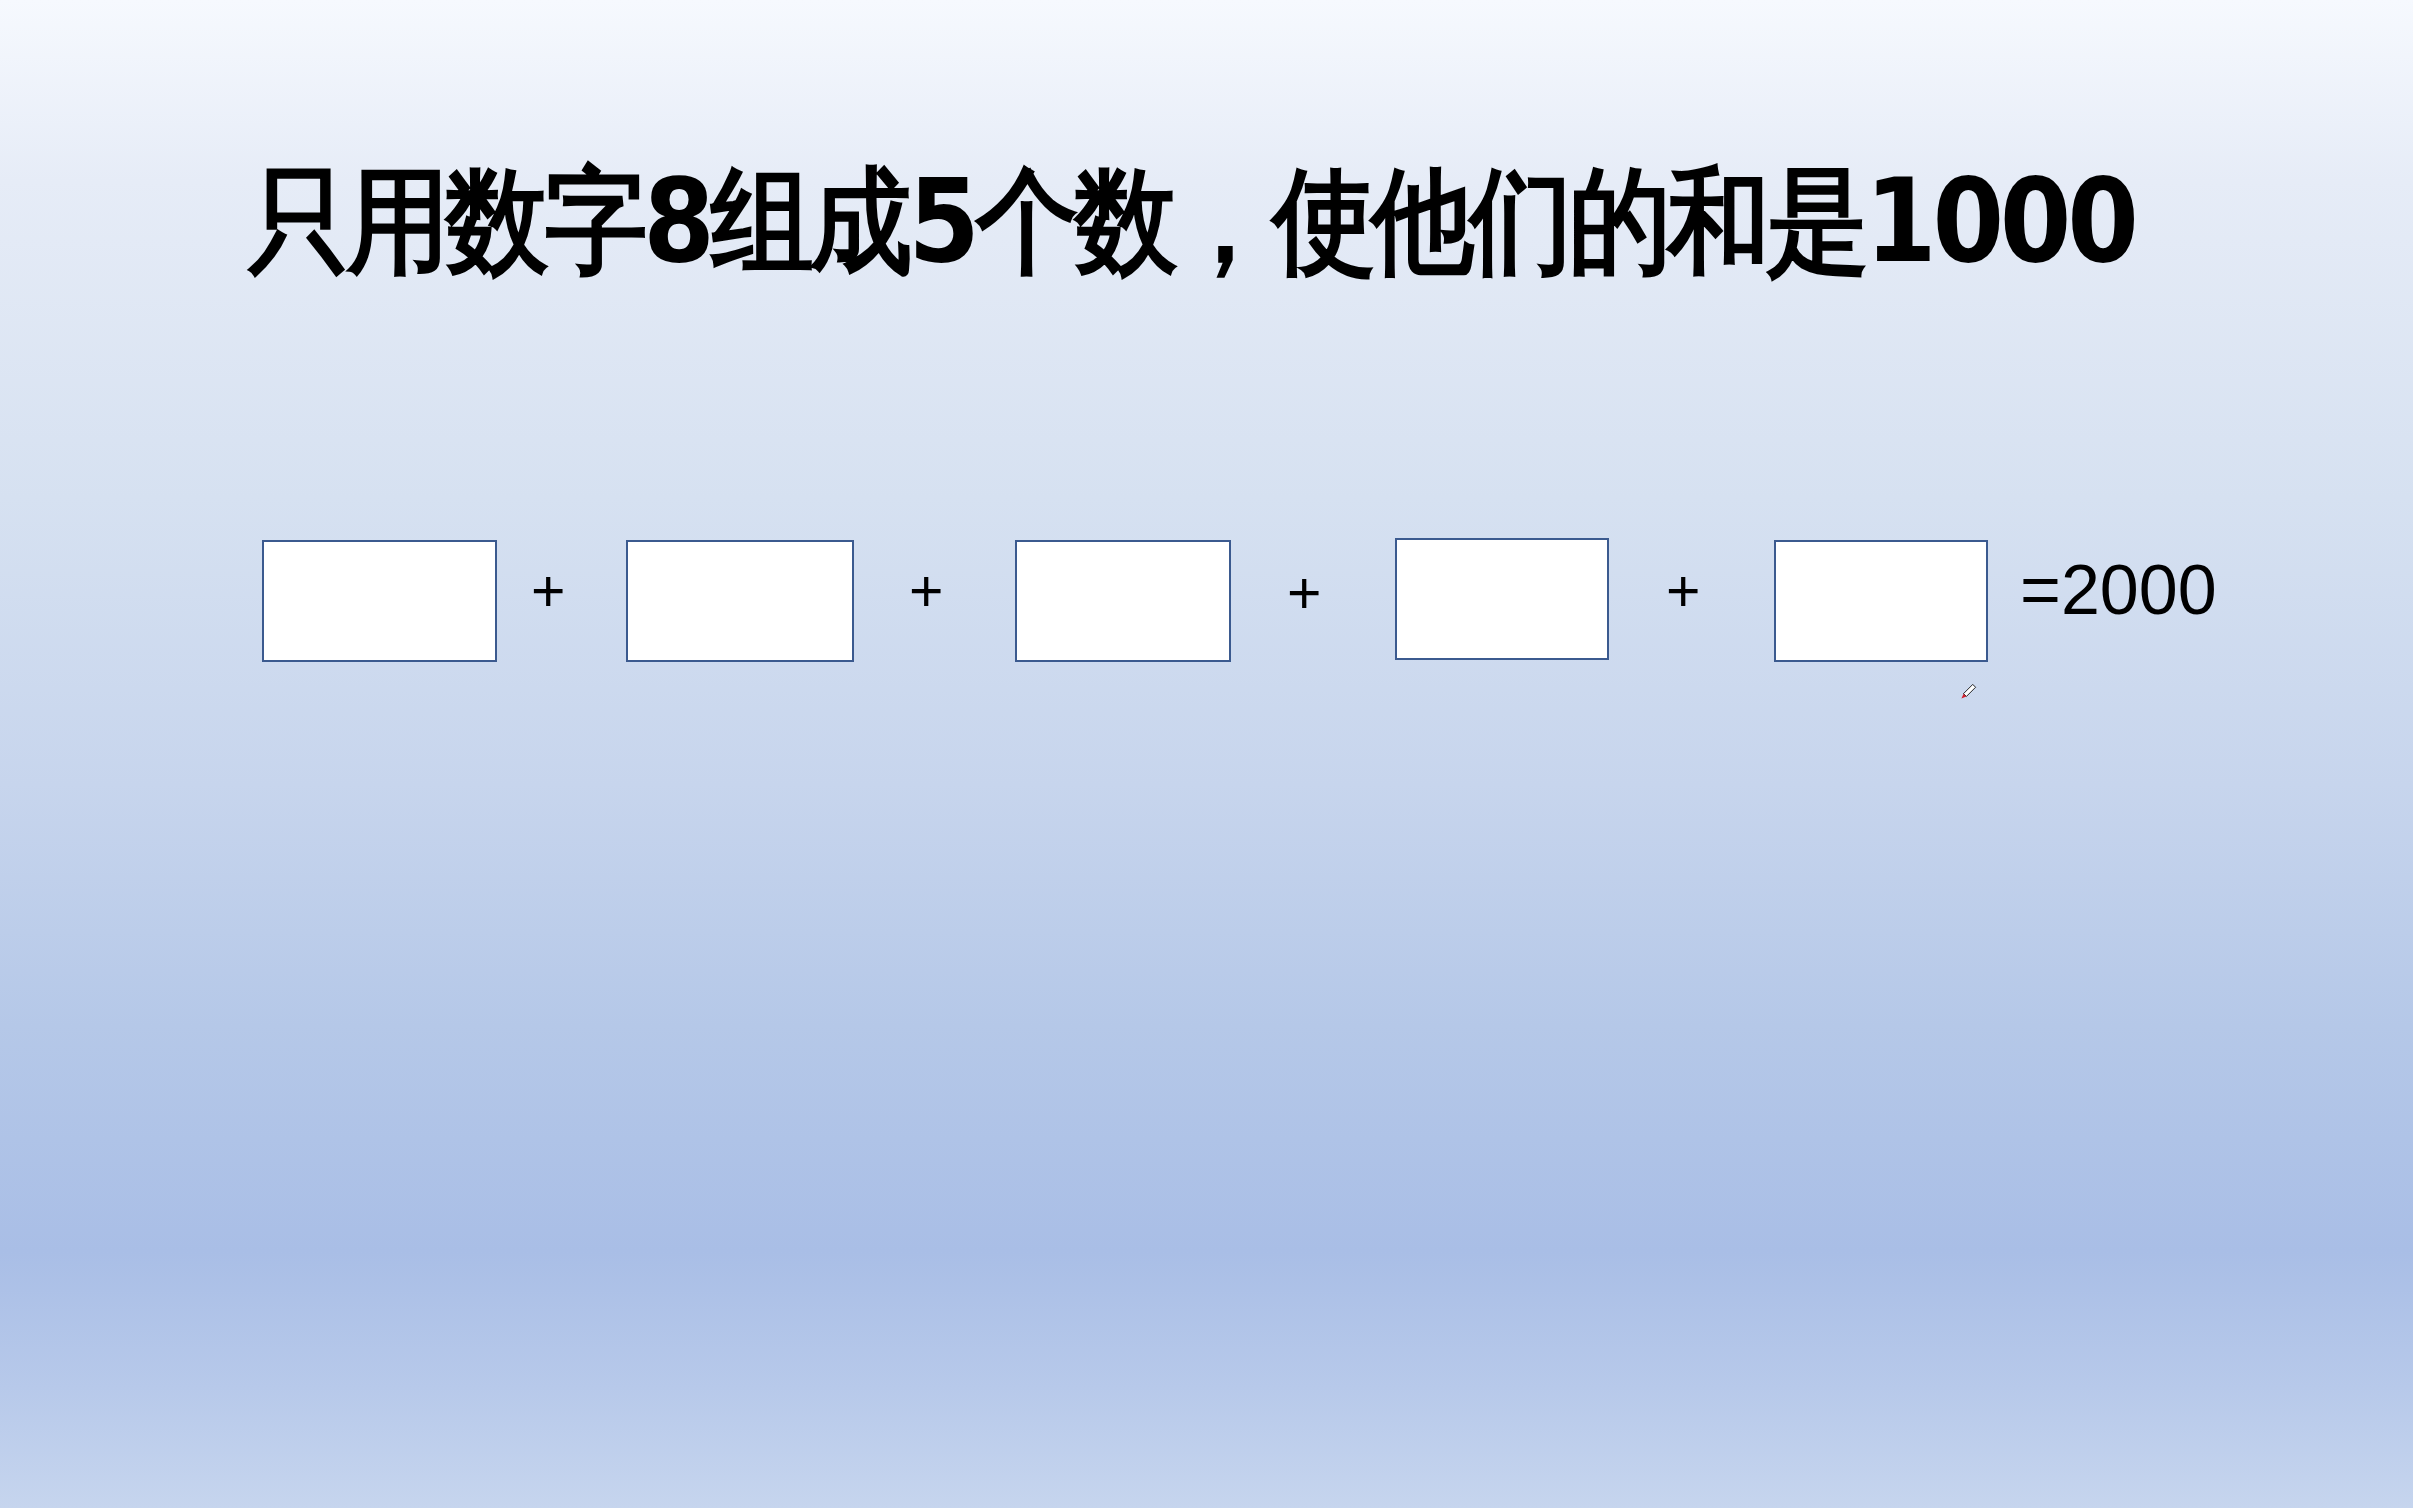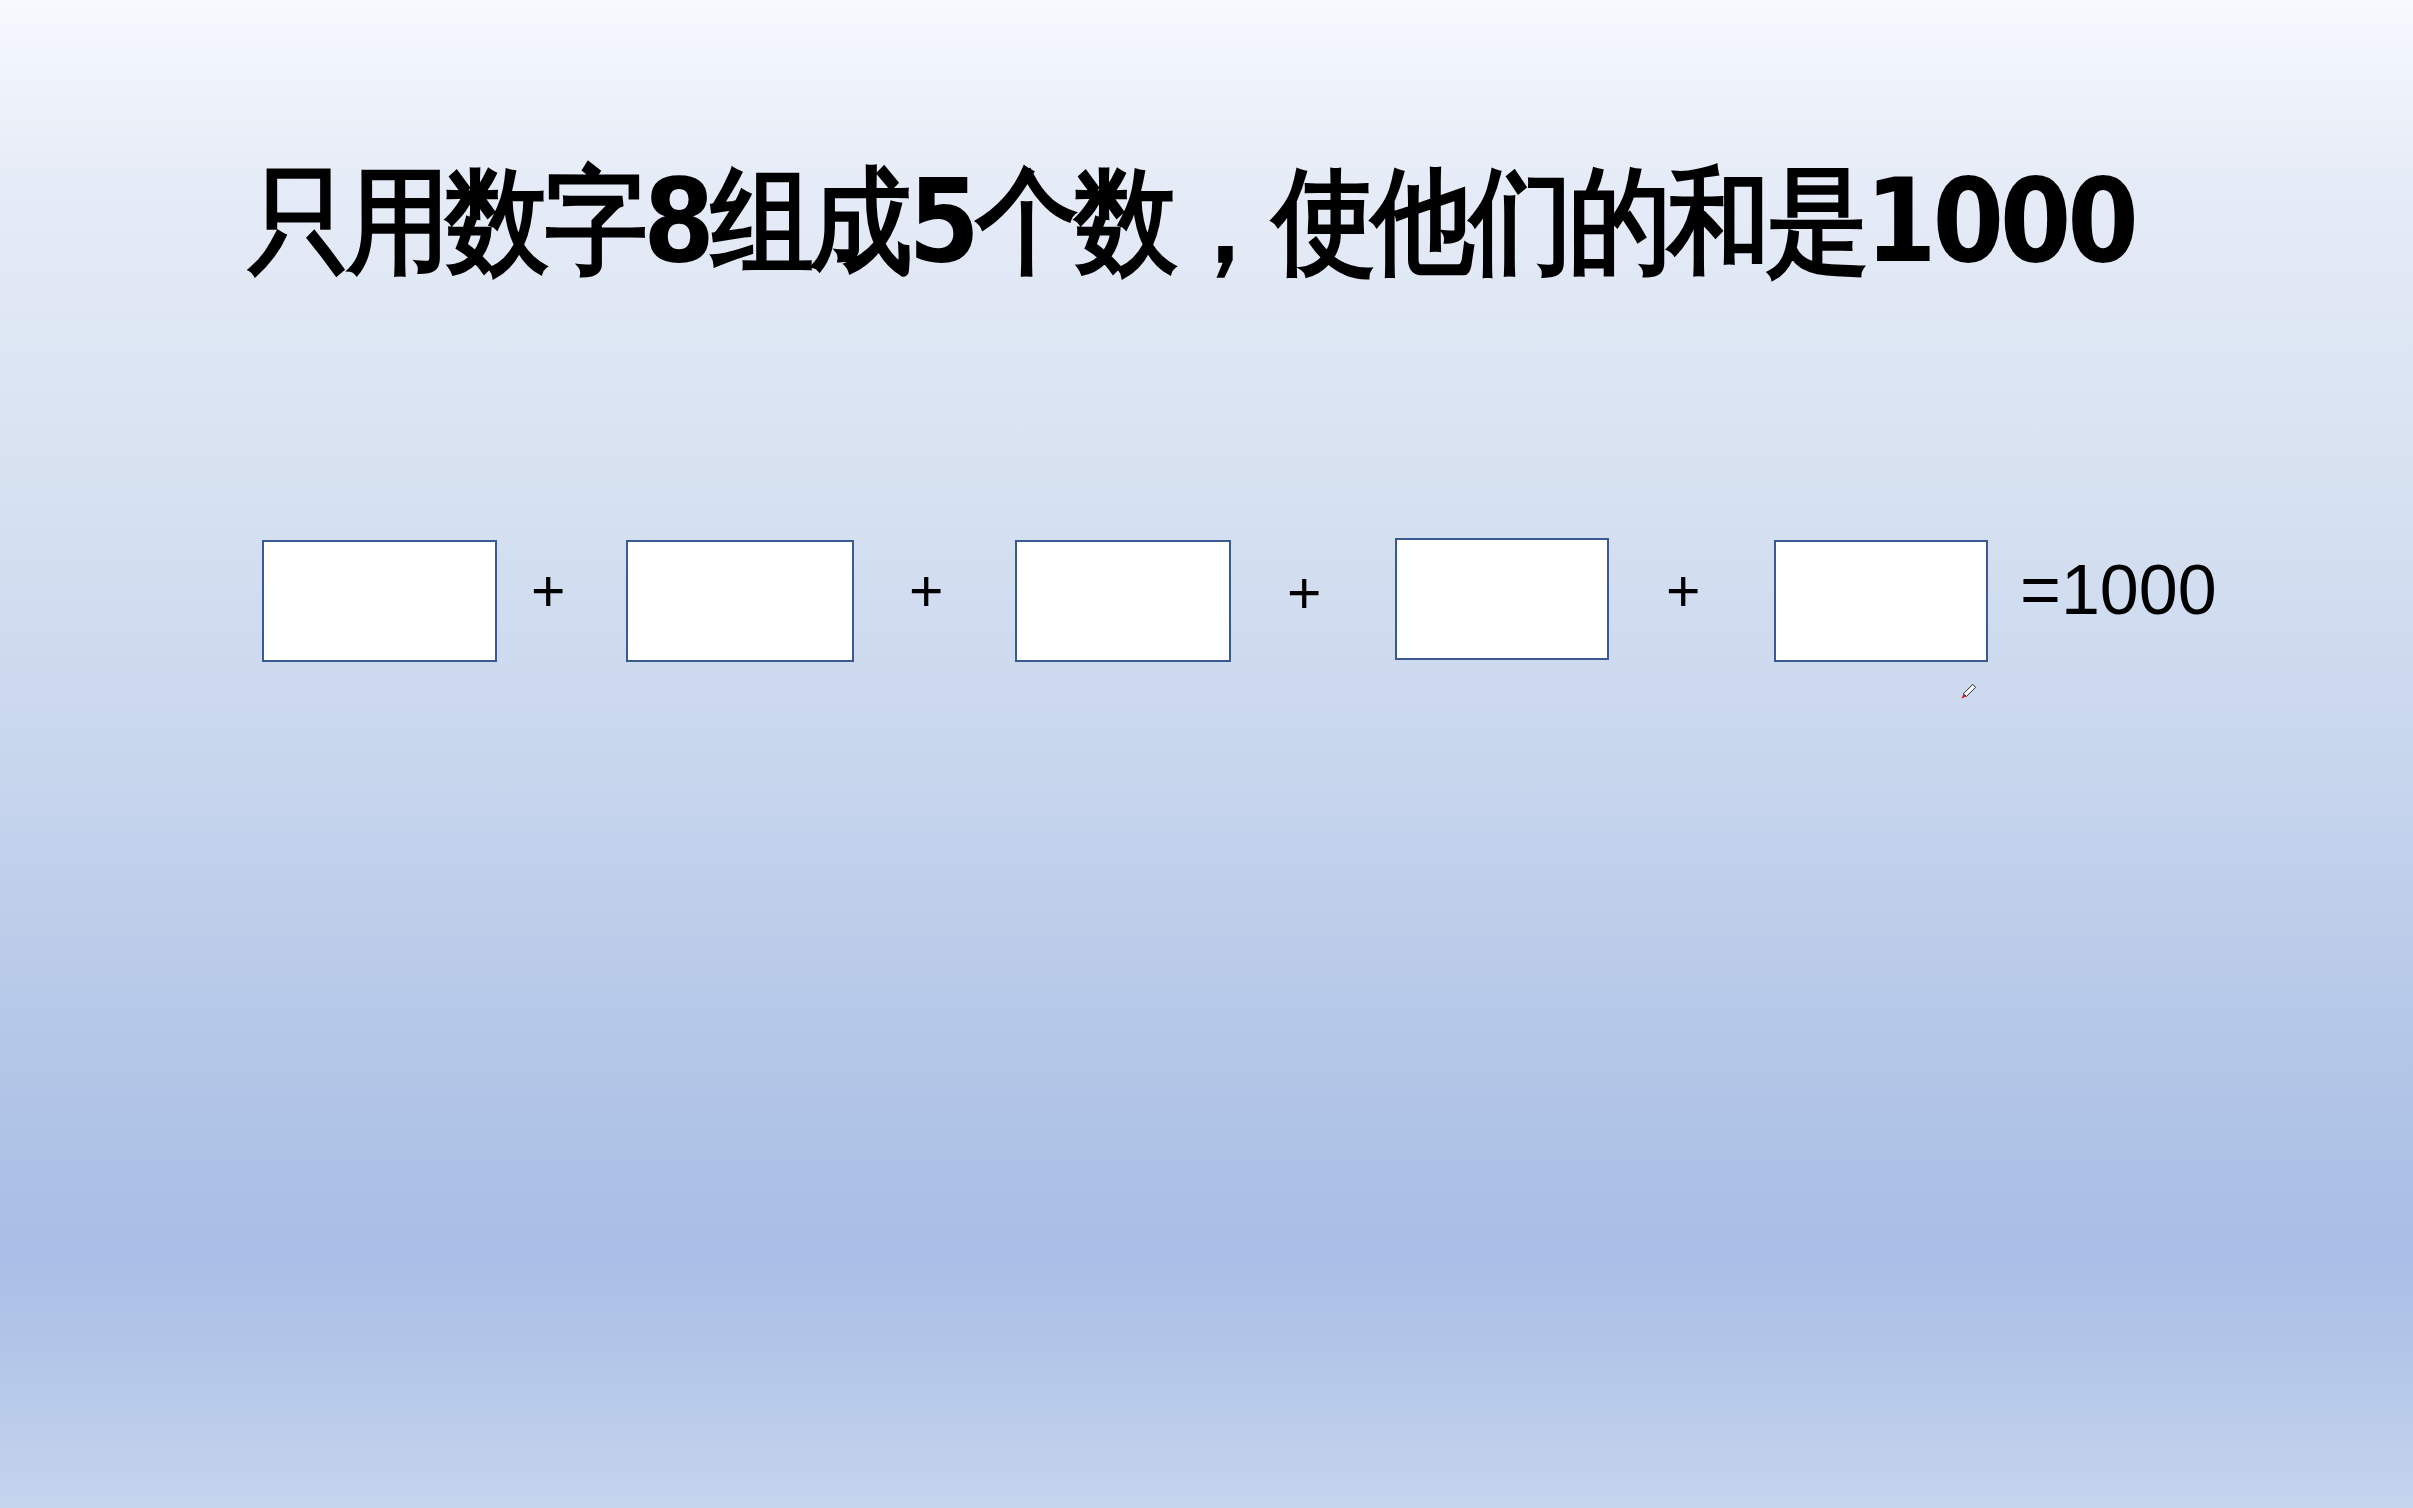--- a/index.html
+++ b/index.html
@@ -89,21 +89,21 @@
   <div class="answer-box" style="left:1015px; top:540px; width:216px; height:122px;"></div>
 
   <div class="plus" style="left:1287px; top:564px;">+</div>
 
   <div class="answer-box" style="left:1395px; top:538px; width:214px; height:122px;"></div>
 
   <div class="plus" style="left:1666px; top:562px;">+</div>
 
   <div class="answer-box" style="left:1774px; top:540px; width:214px; height:122px;"></div>
 
-  <div class="equals">=1000</div>
+  <div class="equals">=2000</div>
 
   <svg class="pen-cursor" viewBox="0 0 24 24">
     <polygon points="18,2 22,6 9,19 5,15" fill="#ffffff" stroke="#000" stroke-width="1.2"></polygon>
     <polygon points="5,15 9,19 2,22" fill="#d21f2b"></polygon>
   </svg>
 
 </div>
 
 
 </body></html>

